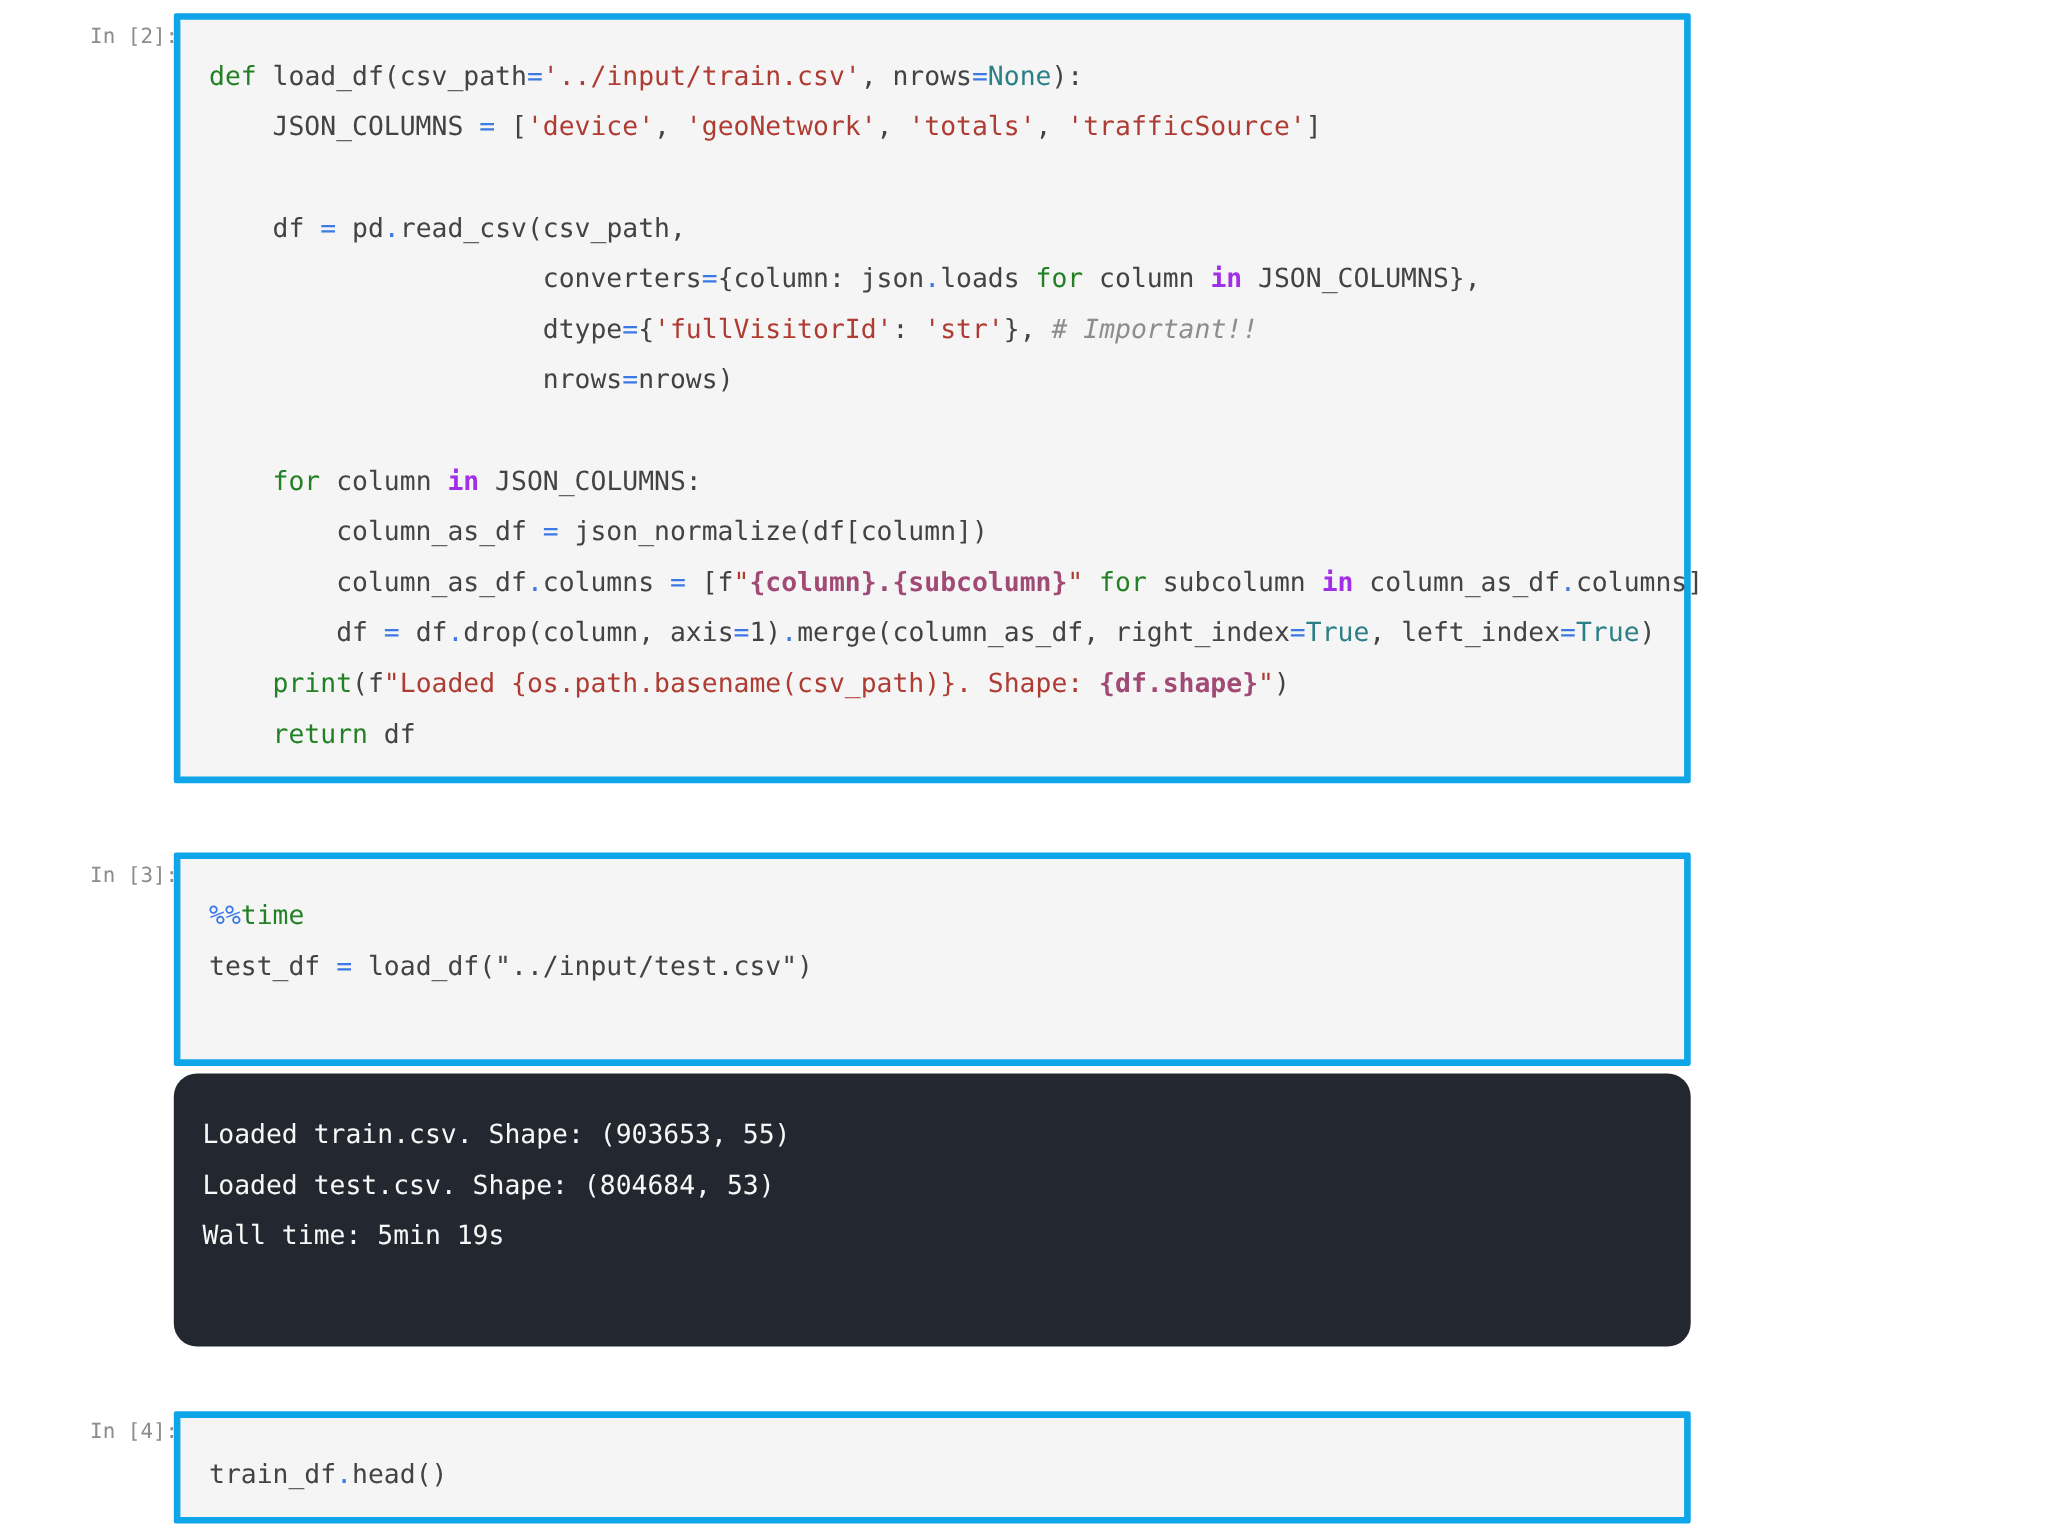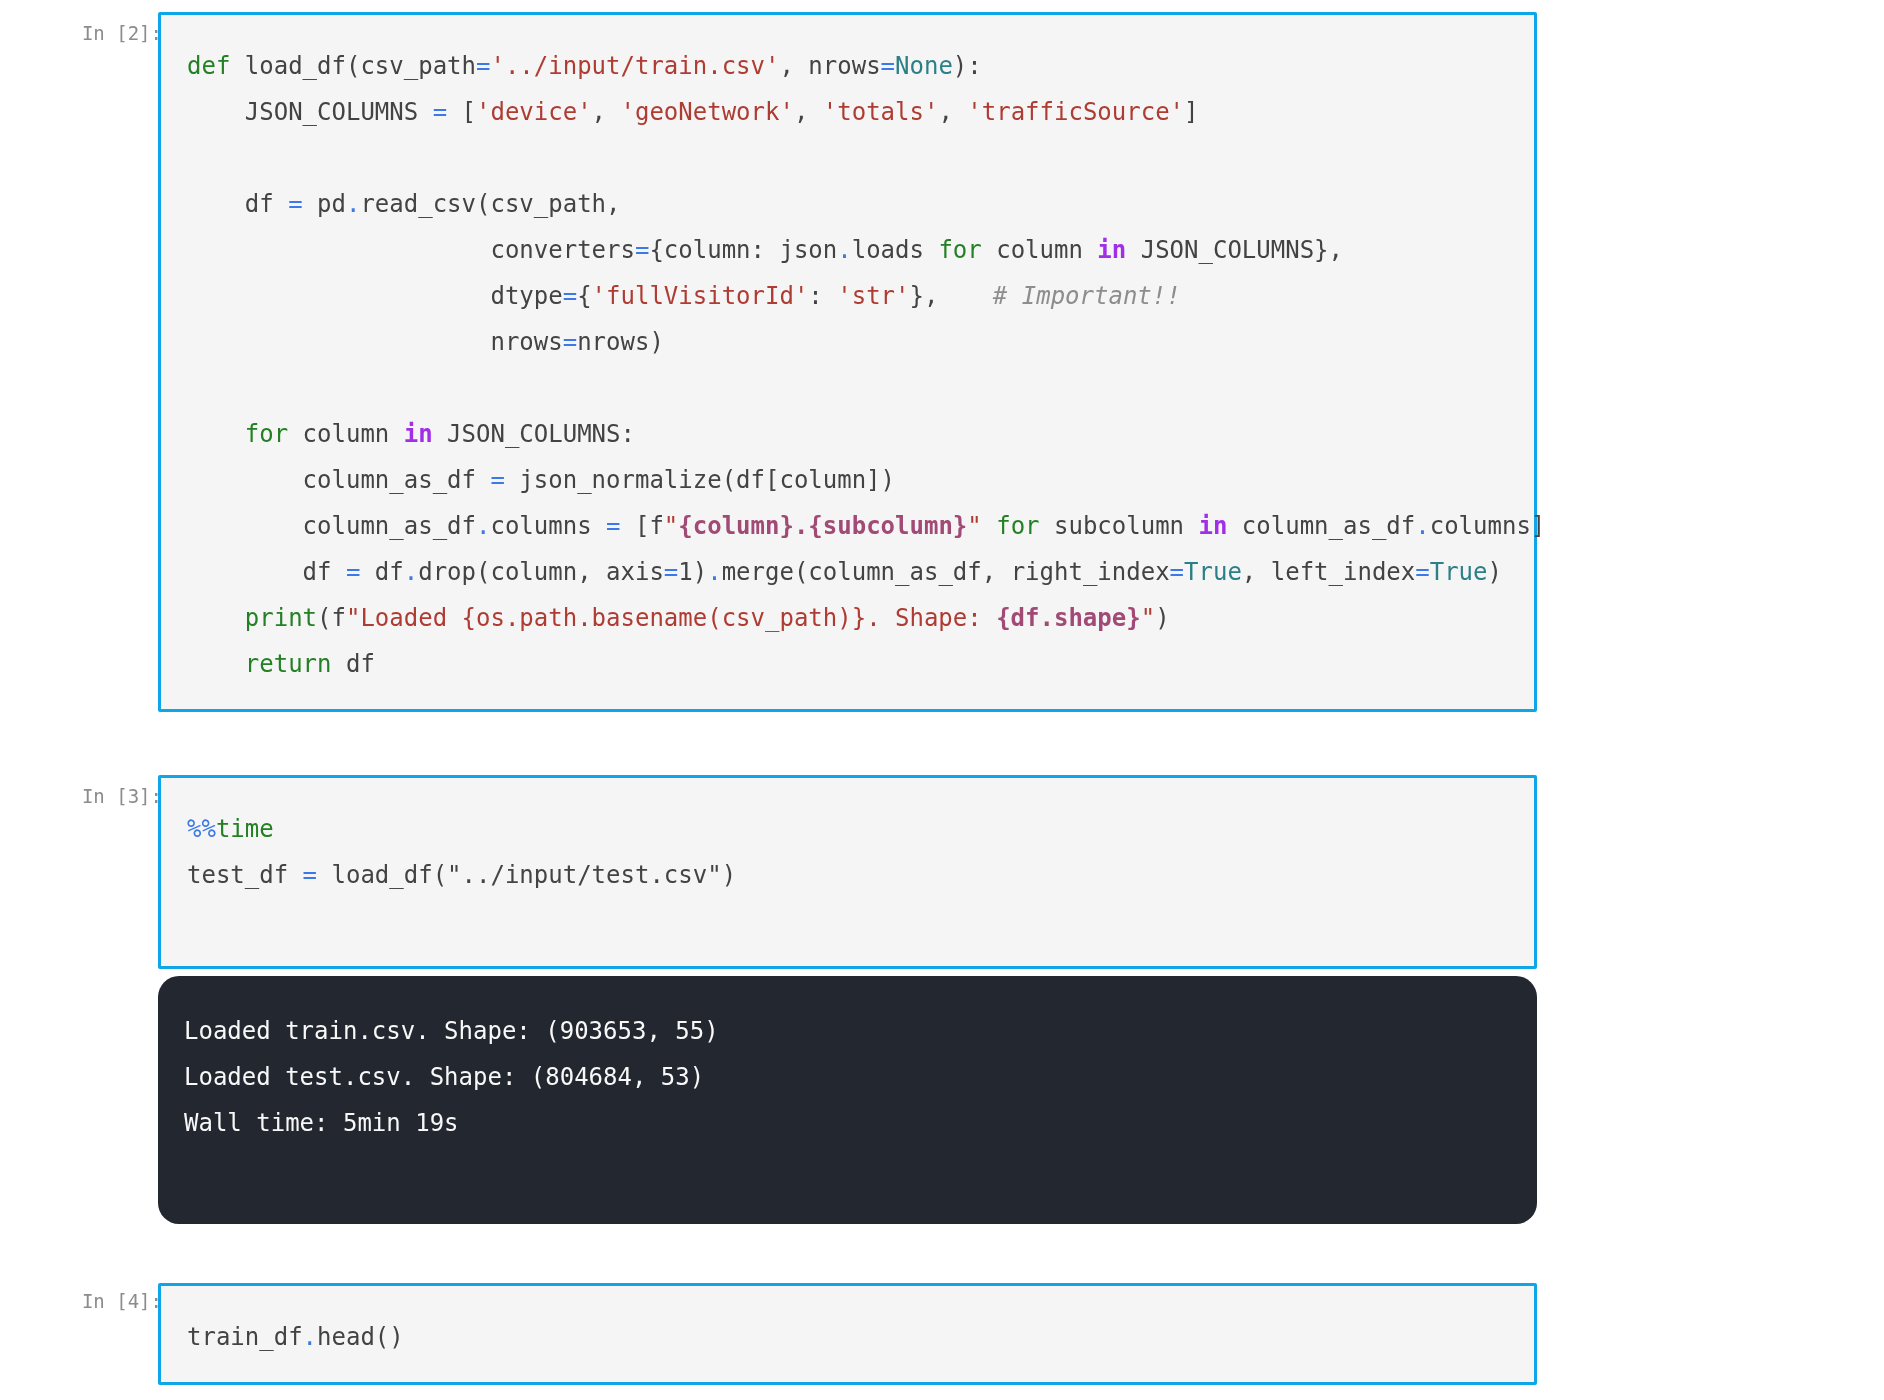--- a/index.html
+++ b/index.html
@@ -17,39 +17,39 @@
     text-align: right;
     font-size: 19px; line-height: 22px;
     color: var(--prompt_text, #8c8c8c);
     white-space: pre;
   }
 
   .cell {
     position: absolute;
     left: 158px; width: 1379px;
     background: var(--cell_bg, #f5f5f5);
-    border: 3px solid #0ea5e9;
+    border: 6px solid #0ea5e9;
     border-radius: 2px;
     box-sizing: border-box;
   }
 
   .code-area {
     padding: 28px 0 28px 26px;
     font-size: 24px; line-height: 46px;
     color: var(--code_text, #434343);
   }
   .code-line { height: 46px; white-space: pre; }
 
   .tok-t { color: var(--code_text, #434343); }
   .tok-k { color: var(--keyword, #238024); }
   .tok-o { color: var(--operator, #3d79e6); }
   .tok-m { color: var(--operator, #3d79e6); }
   .tok-s { color: var(--string, #af3c33); }
   .tok-b { color: var(--constant, #2b7f86); }
-  .tok-c { color: var(--comment, #8d8d8d); font-style: italic; margin-left: 40px; }
+  .tok-c { color: var(--comment, #8d8d8d); font-style: italic; }
   .tok-i { color: var(--in_keyword, #a22fe8); font-weight: bold; }
   .tok-f { color: var(--interpolation, #a14a76); font-weight: bold; }
 
   .output-block {
     position: absolute;
     left: 158px; width: 1379px;
     background: var(--output_bg, #232830);
     box-sizing: border-box;
     padding: 32px 0 32px 26px;
     font-size: 24px; line-height: 46px;

